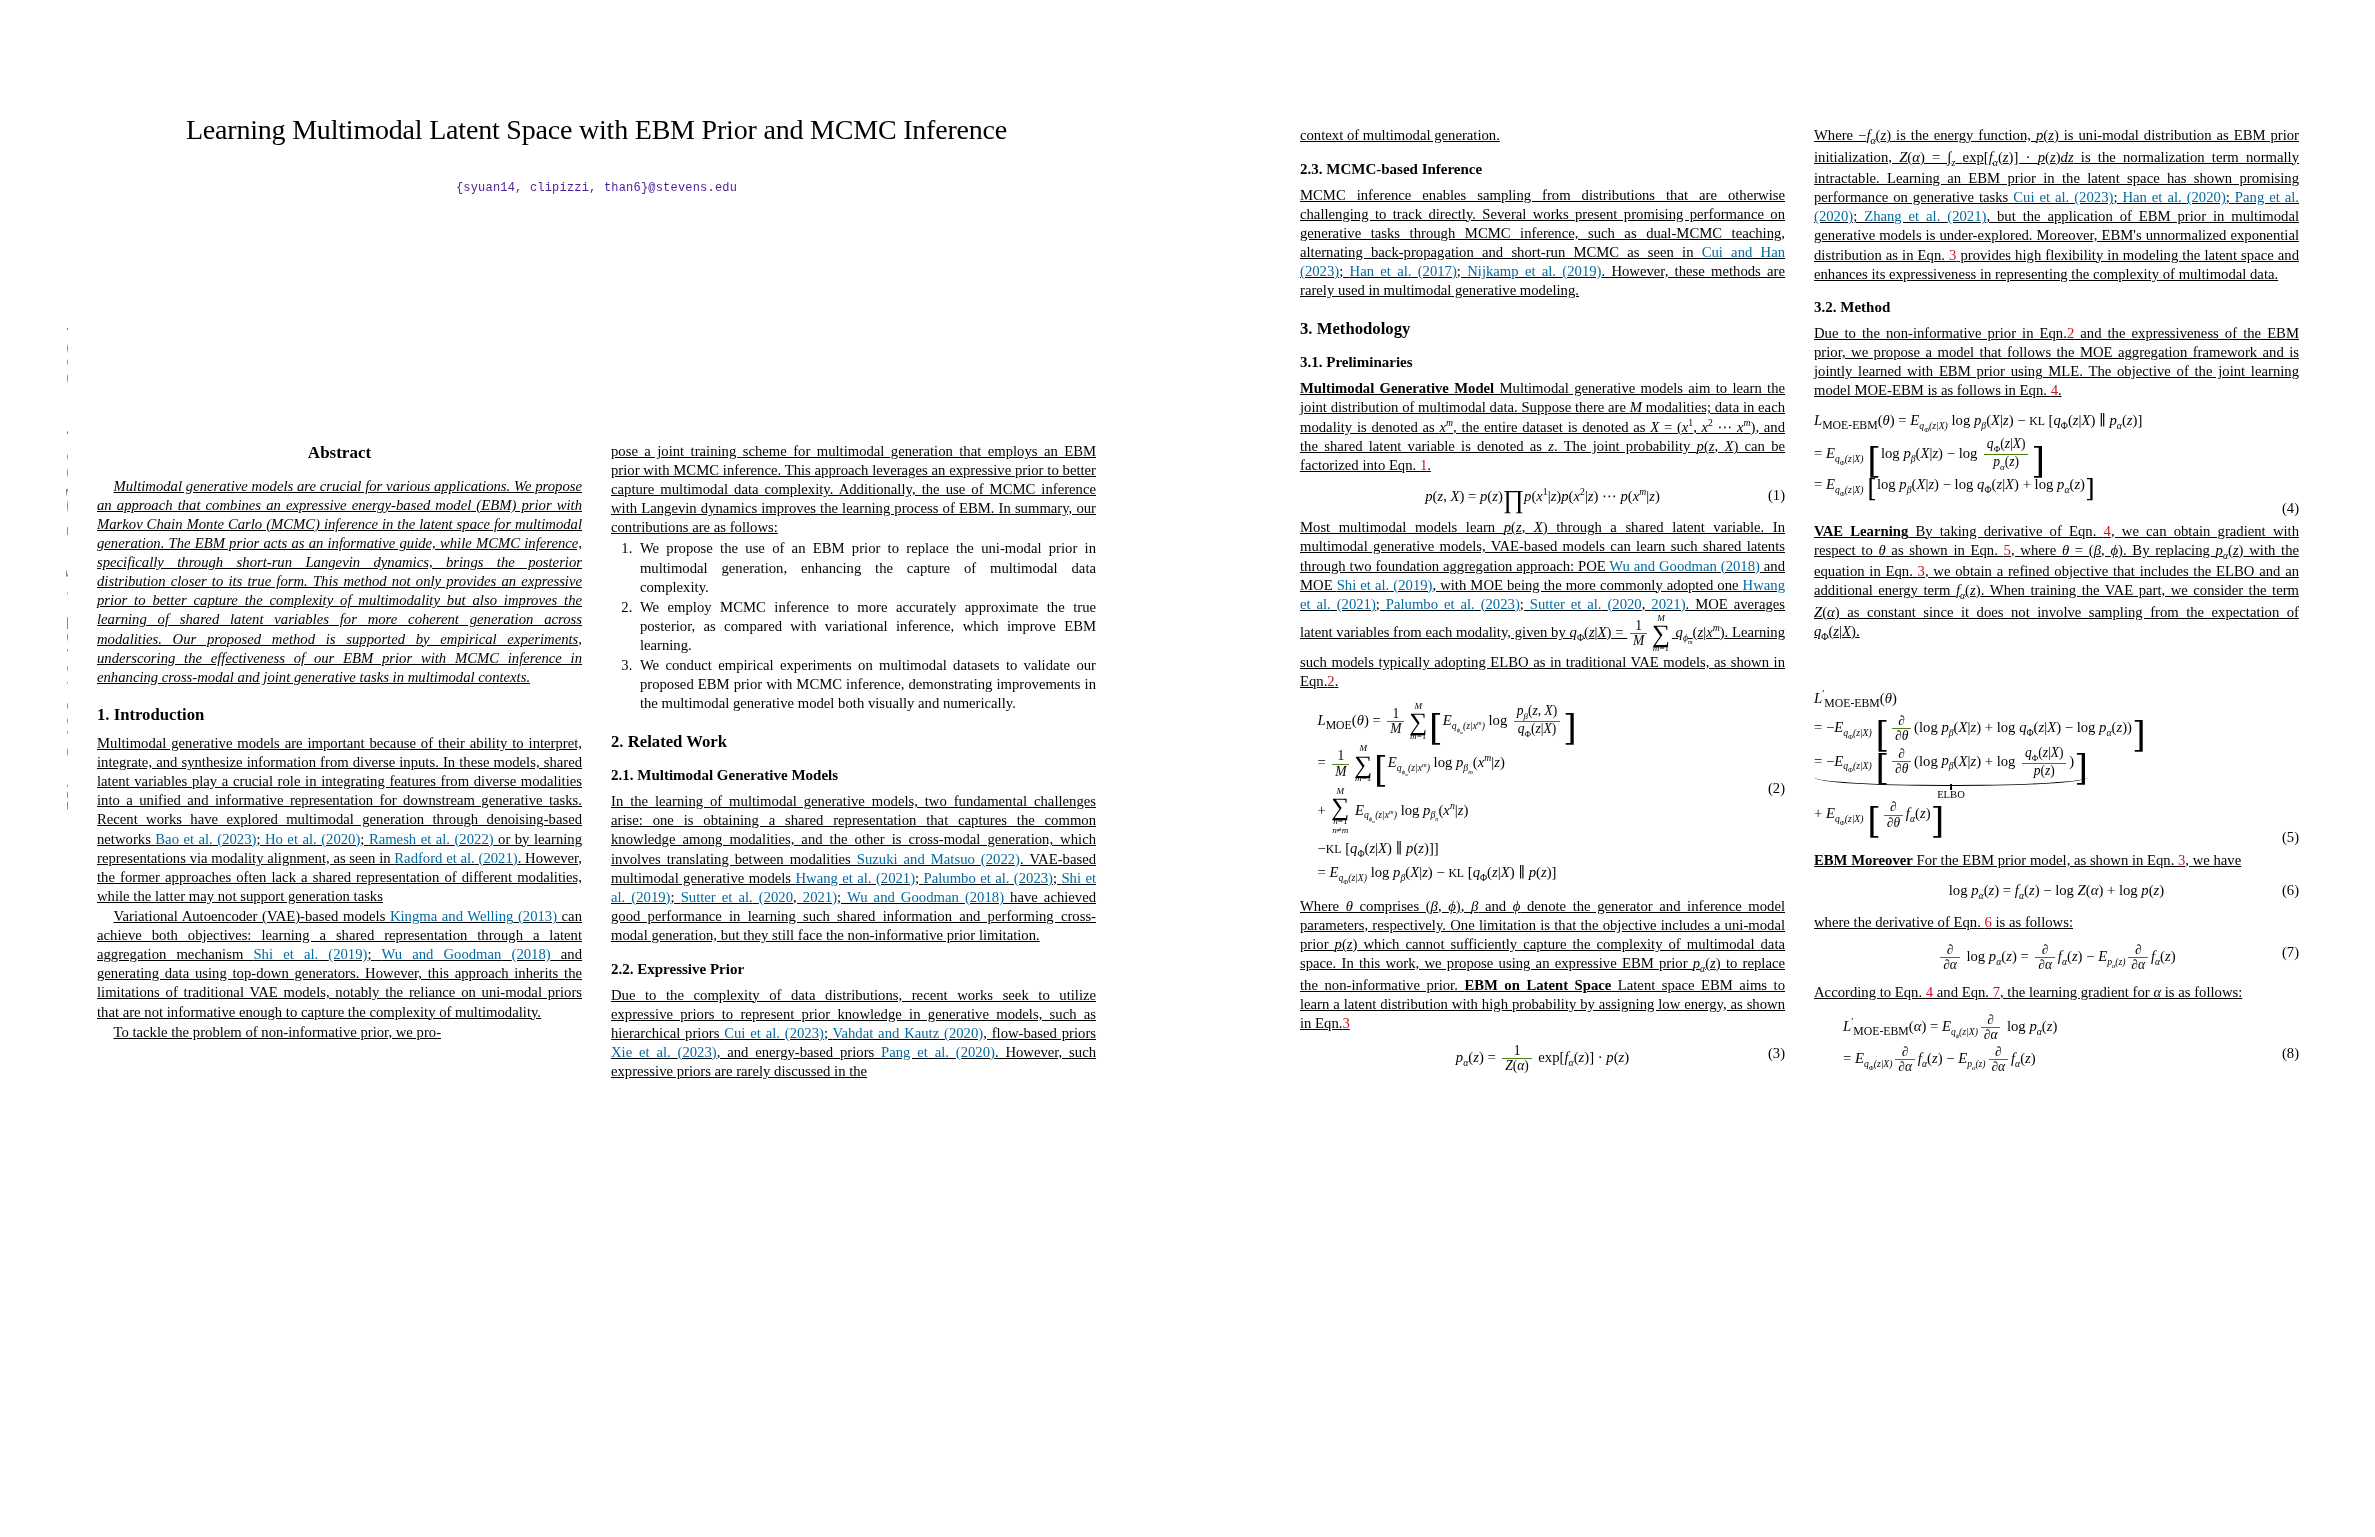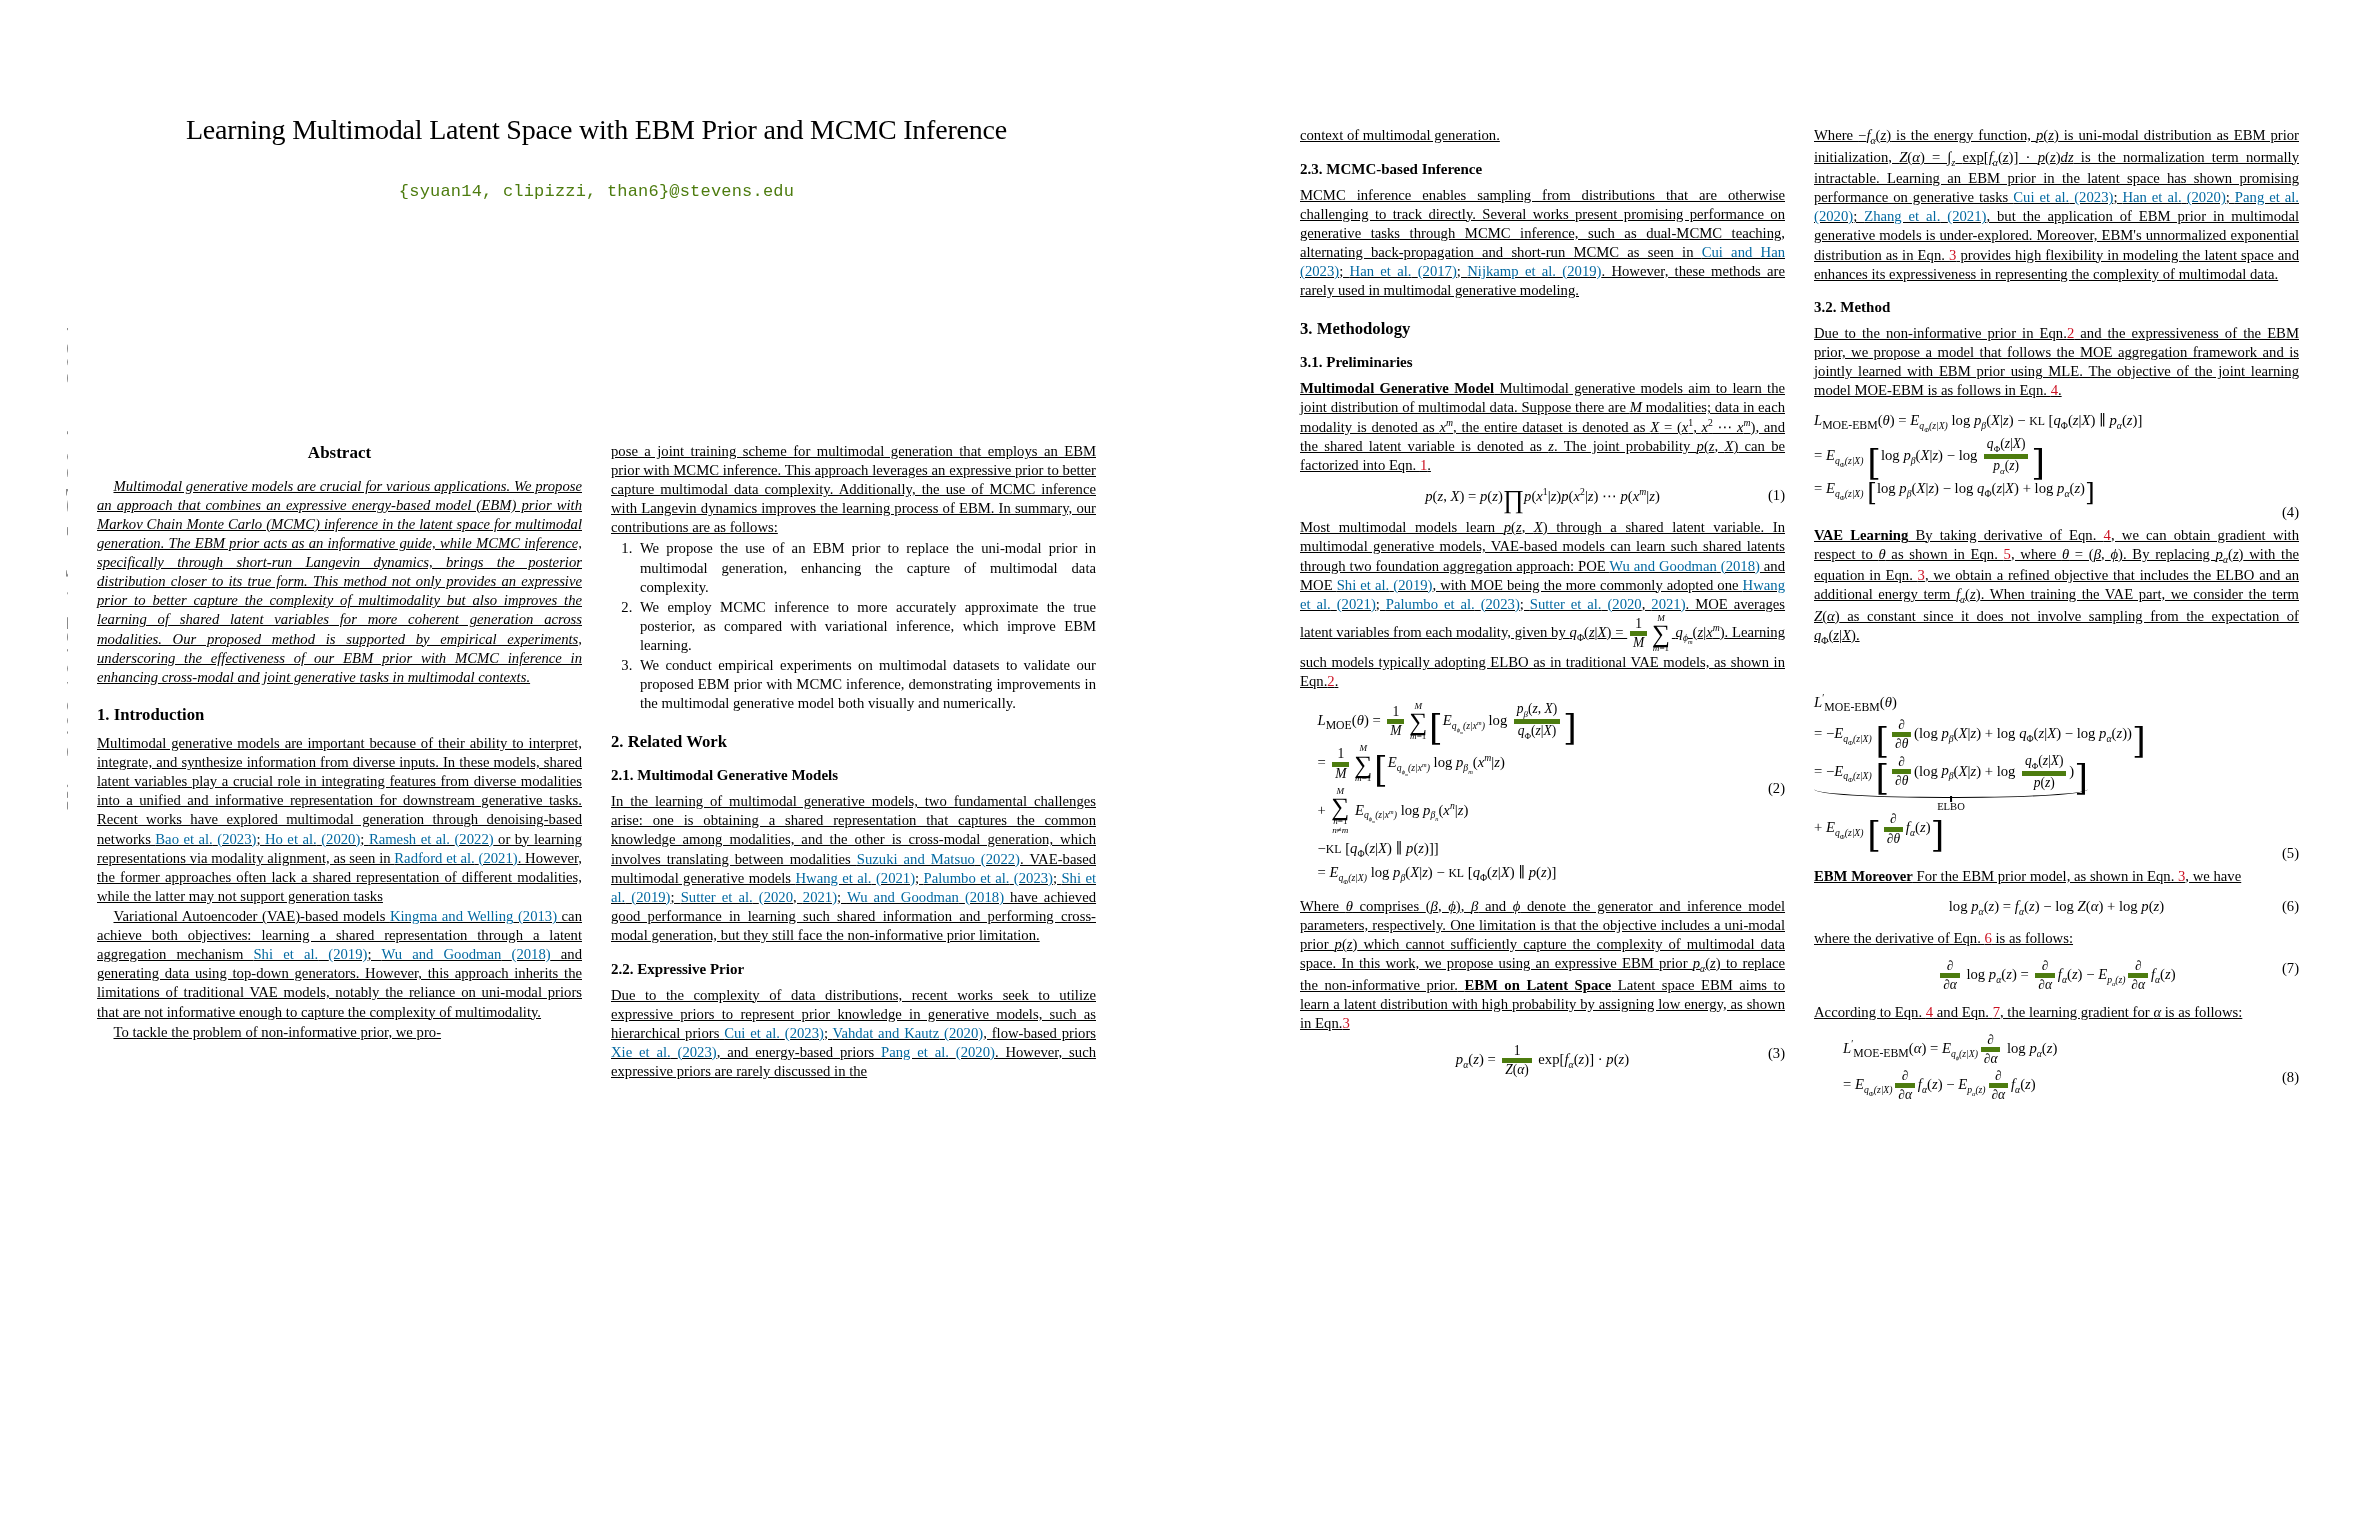--- a/index.html
+++ b/index.html
@@ -76,22 +76,22 @@
     top: 175px;
     width: 999px;
     text-align: center;
     font-size: 20px;
     line-height: 1.42;
   }
   .authors sup { font-size: 0.66em; vertical-align: super; }
   .email {
     margin-top: 4.9px;
     font-family: "Liberation Mono", "DejaVu Sans Mono", monospace;
-    font-size: 17px;
-    color: #4d7c0f;
+    font-size: 12px;
+    color: #4c1d95;
     letter-spacing: 0.2px;
   }
 
   h2.sec {
     font-size: 16.7px;
     font-weight: bold;
     margin: 18.4px 0 8.7px 0;
     line-height: 1.2;
     text-align: left;
   }
@@ -145,21 +145,21 @@
   .mi  { font-style: italic; }
   .mup { font-style: normal; }
   .frac {
     display: inline-block;
     vertical-align: middle;
     text-align: center;
     line-height: 1.05;
     margin: 0 2.9px;
   }
   .frac .num { display: block; padding: 0 2.9px; font-size: 0.92em; }
-  .frac .den { display: block; border-top: 5px solid #4d7c0f; padding: 0 2.9px; font-size: 0.92em; }
+  .frac .den { display: block; border-top: 1px solid #4d7c0f; padding: 0 2.9px; font-size: 0.92em; }
   .big { font-size: 1.75em; line-height: 0.6; vertical-align: -0.28em; }
   .bigop {
     display: inline-block;
     text-align: center;
     vertical-align: middle;
     line-height: 1;
     margin: 0 1.9px;
   }
   .bigop .top { display: block; font-size: 0.62em; line-height: 1; }
   .bigop .sym { display: block; font-size: 1.72em; line-height: 0.82; }

